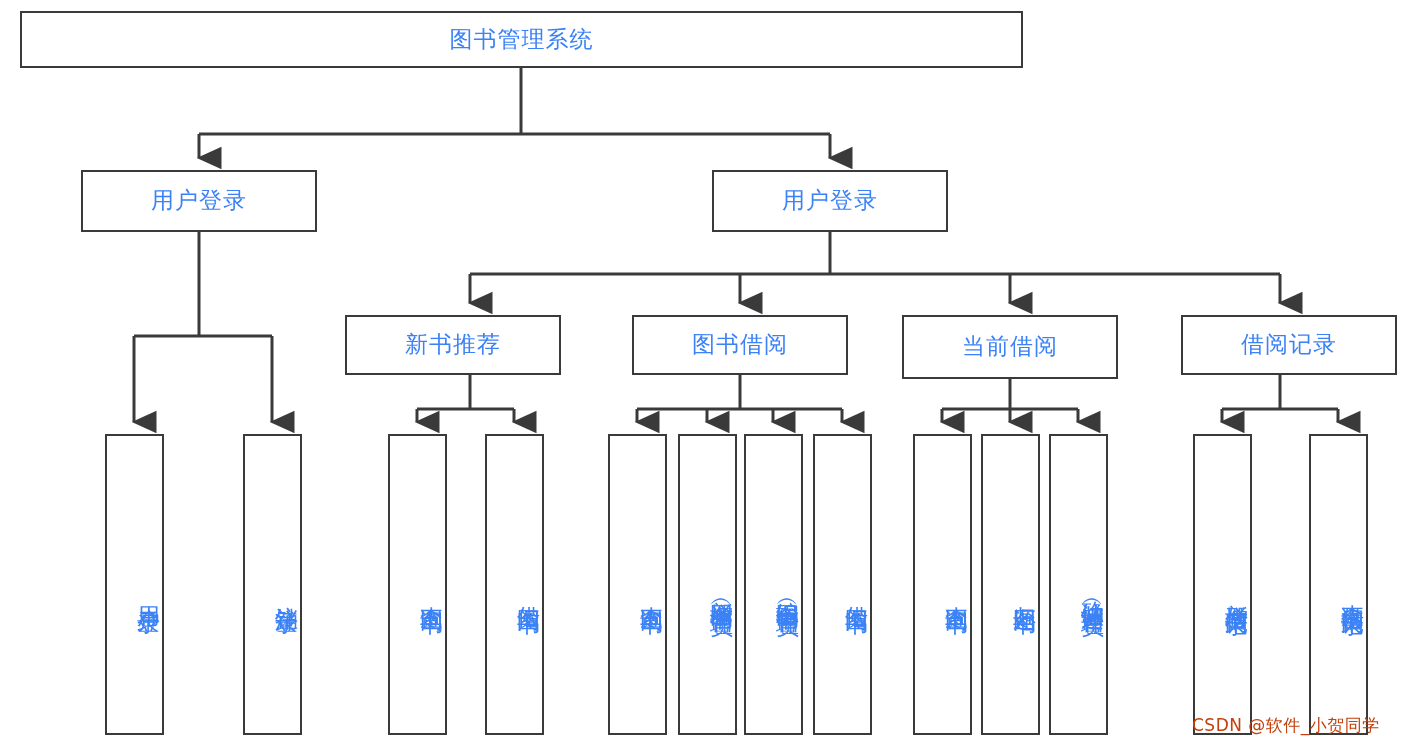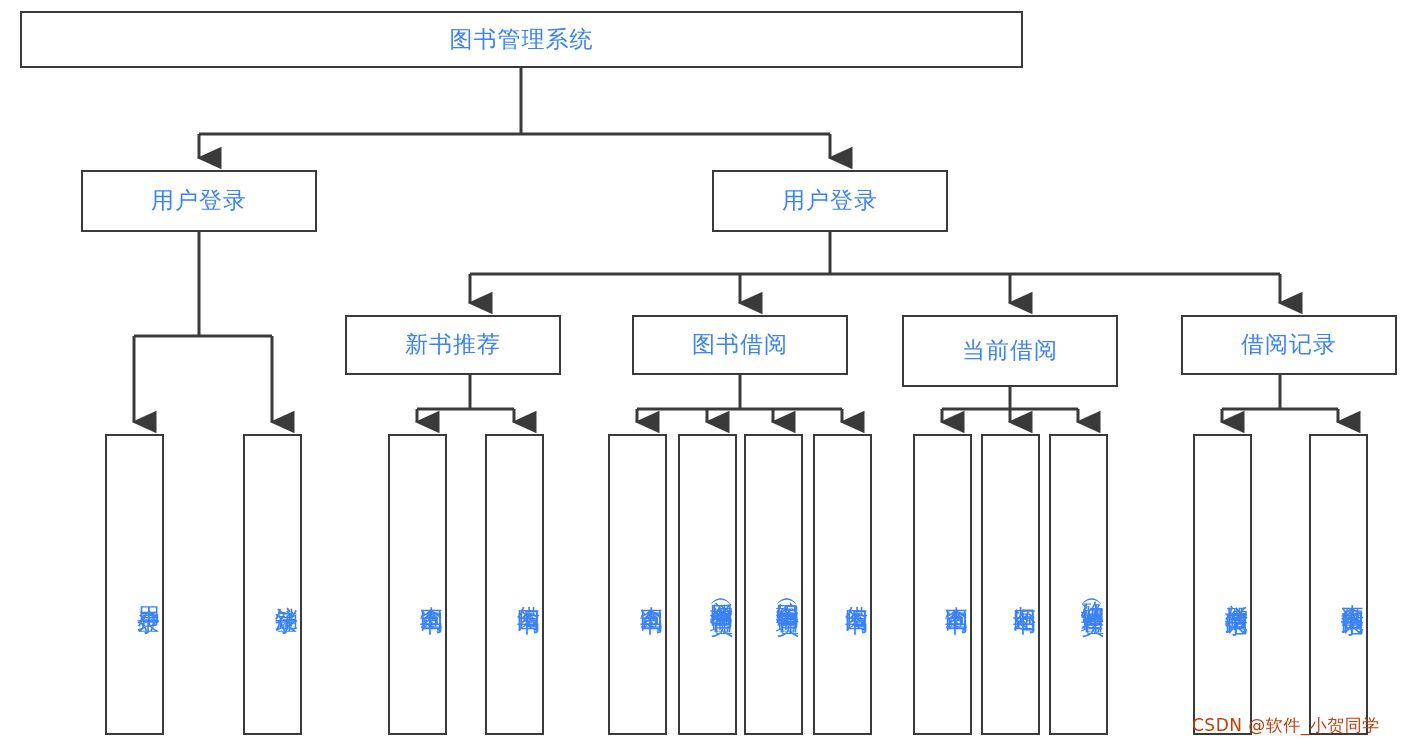--- a/index.html
+++ b/index.html
@@ -128,21 +128,21 @@
   <div class="node node-h" style="left:712px; top:170px; width:236px; height:62px;">
     <span>用户登录</span>
   </div>
 
   <div class="node node-h" style="left:345px; top:315px; width:216px; height:60px;">
     <span>新书推荐</span>
   </div>
   <div class="node node-h" style="left:632px; top:315px; width:216px; height:60px;">
     <span>图书借阅</span>
   </div>
-  <div class="node node-h" style="left:902px; top:315px; width:216px; height:72px;">
+  <div class="node node-h" style="left:902px; top:315px; width:216px; height:64px;">
     <span>当前借阅</span>
   </div>
   <div class="node node-h" style="left:1172px; top:315px; width:216px; height:60px;margin-left:9px;">
     <span>借阅记录</span>
   </div>
 
   <div class="node node-v" style="left:105px; top:434px; width:59px; height:301px;">
     <span>用户登录</span>
   </div>
   <div class="node node-v" style="left:243px; top:434px; width:59px; height:301px;">

